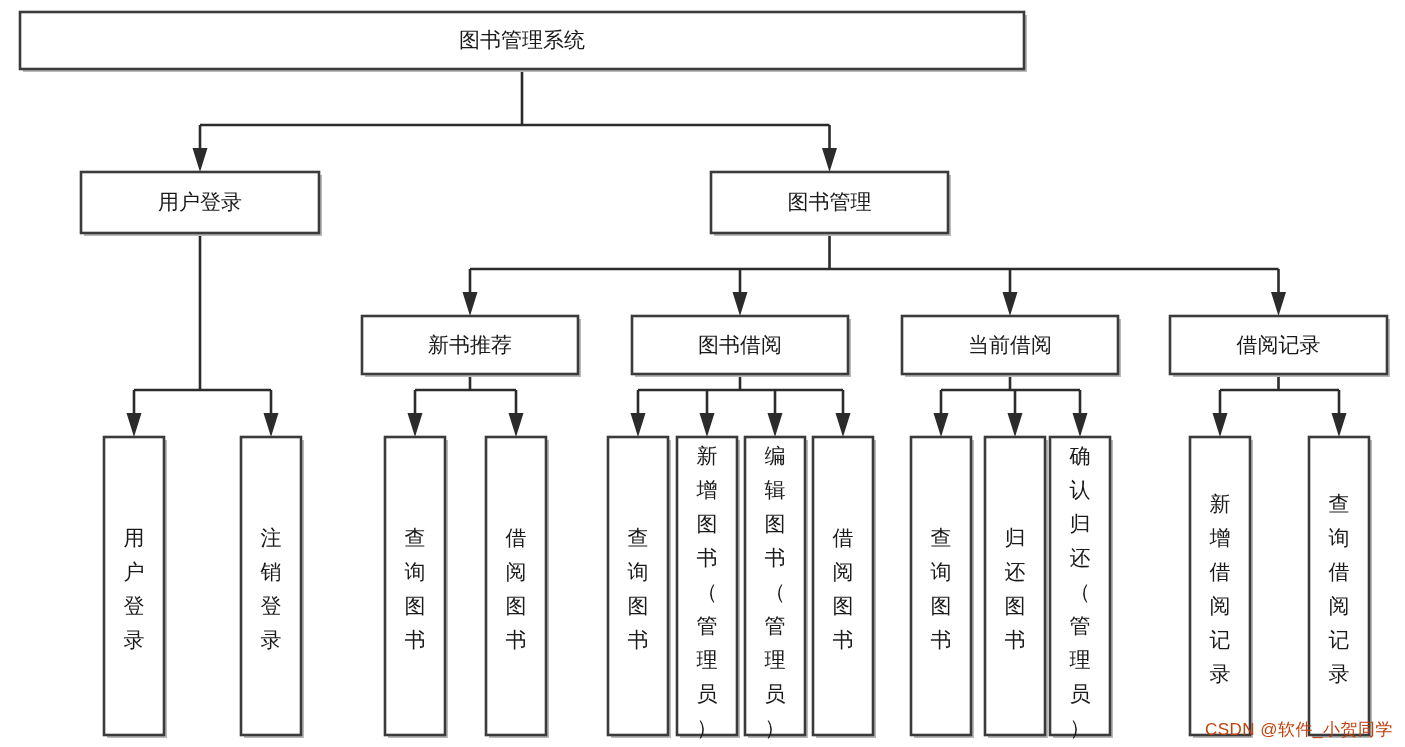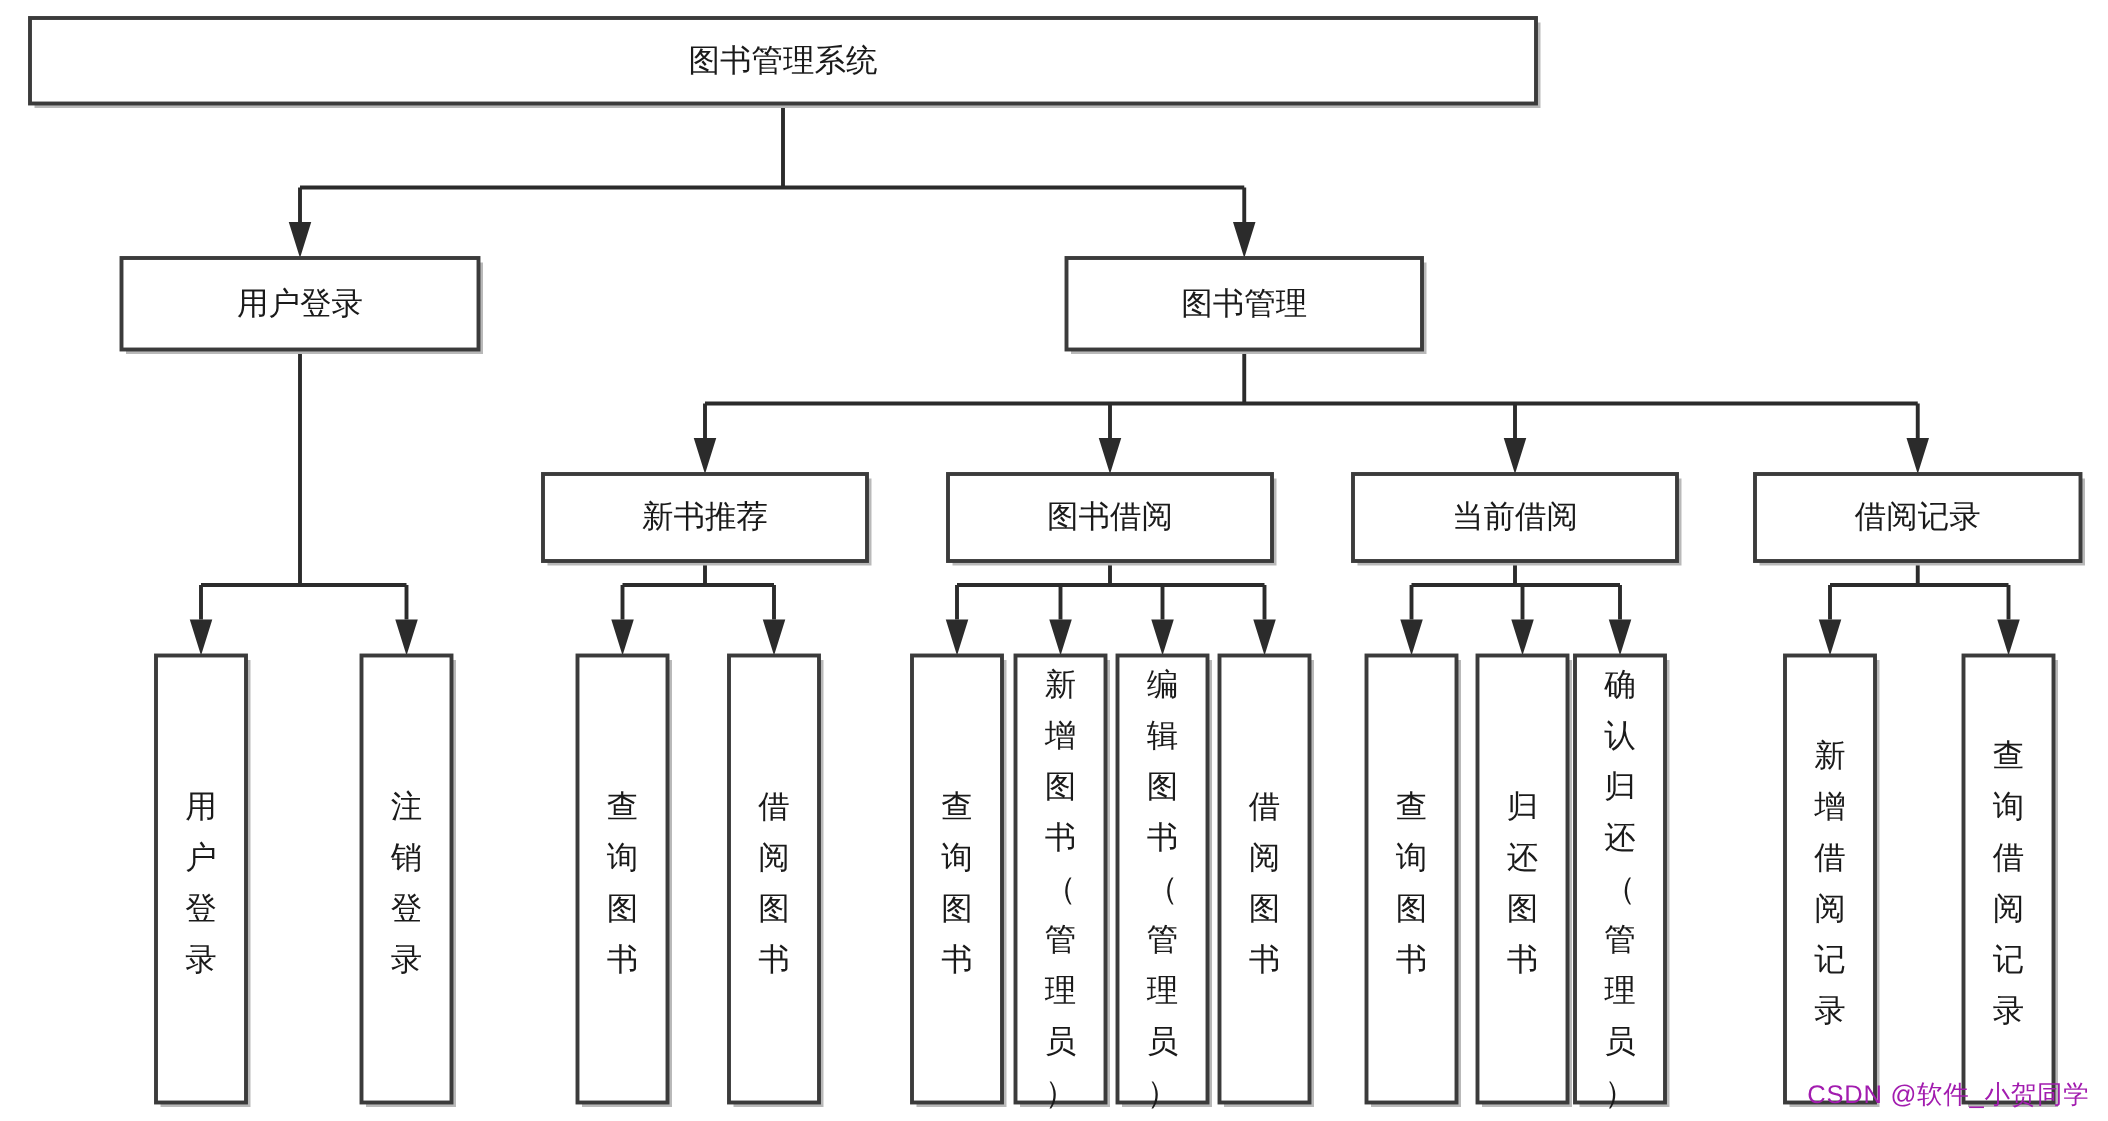--- a/index.html
+++ b/index.html
@@ -57,21 +57,21 @@
     font-size: 21px;
     fill: #1a1a1a;
     text-anchor: middle;
   }
   .watermark {
     position: absolute;
     right: 12px;
     bottom: 6px;
     font-family: "Liberation Sans", "DejaVu Sans", sans-serif;
     font-size: 17px;
-    color: #a21caf;
+    color: #c2410c;
     letter-spacing: 0.5px;
     white-space: nowrap;
     user-select: none;
   }
 </style>
 </head>
 <body>
 
 <div id="diagram-root">
   <svg class="diagram-canvas" viewBox="0 0 1405 747" xmlns="http://www.w3.org/2000/svg">

